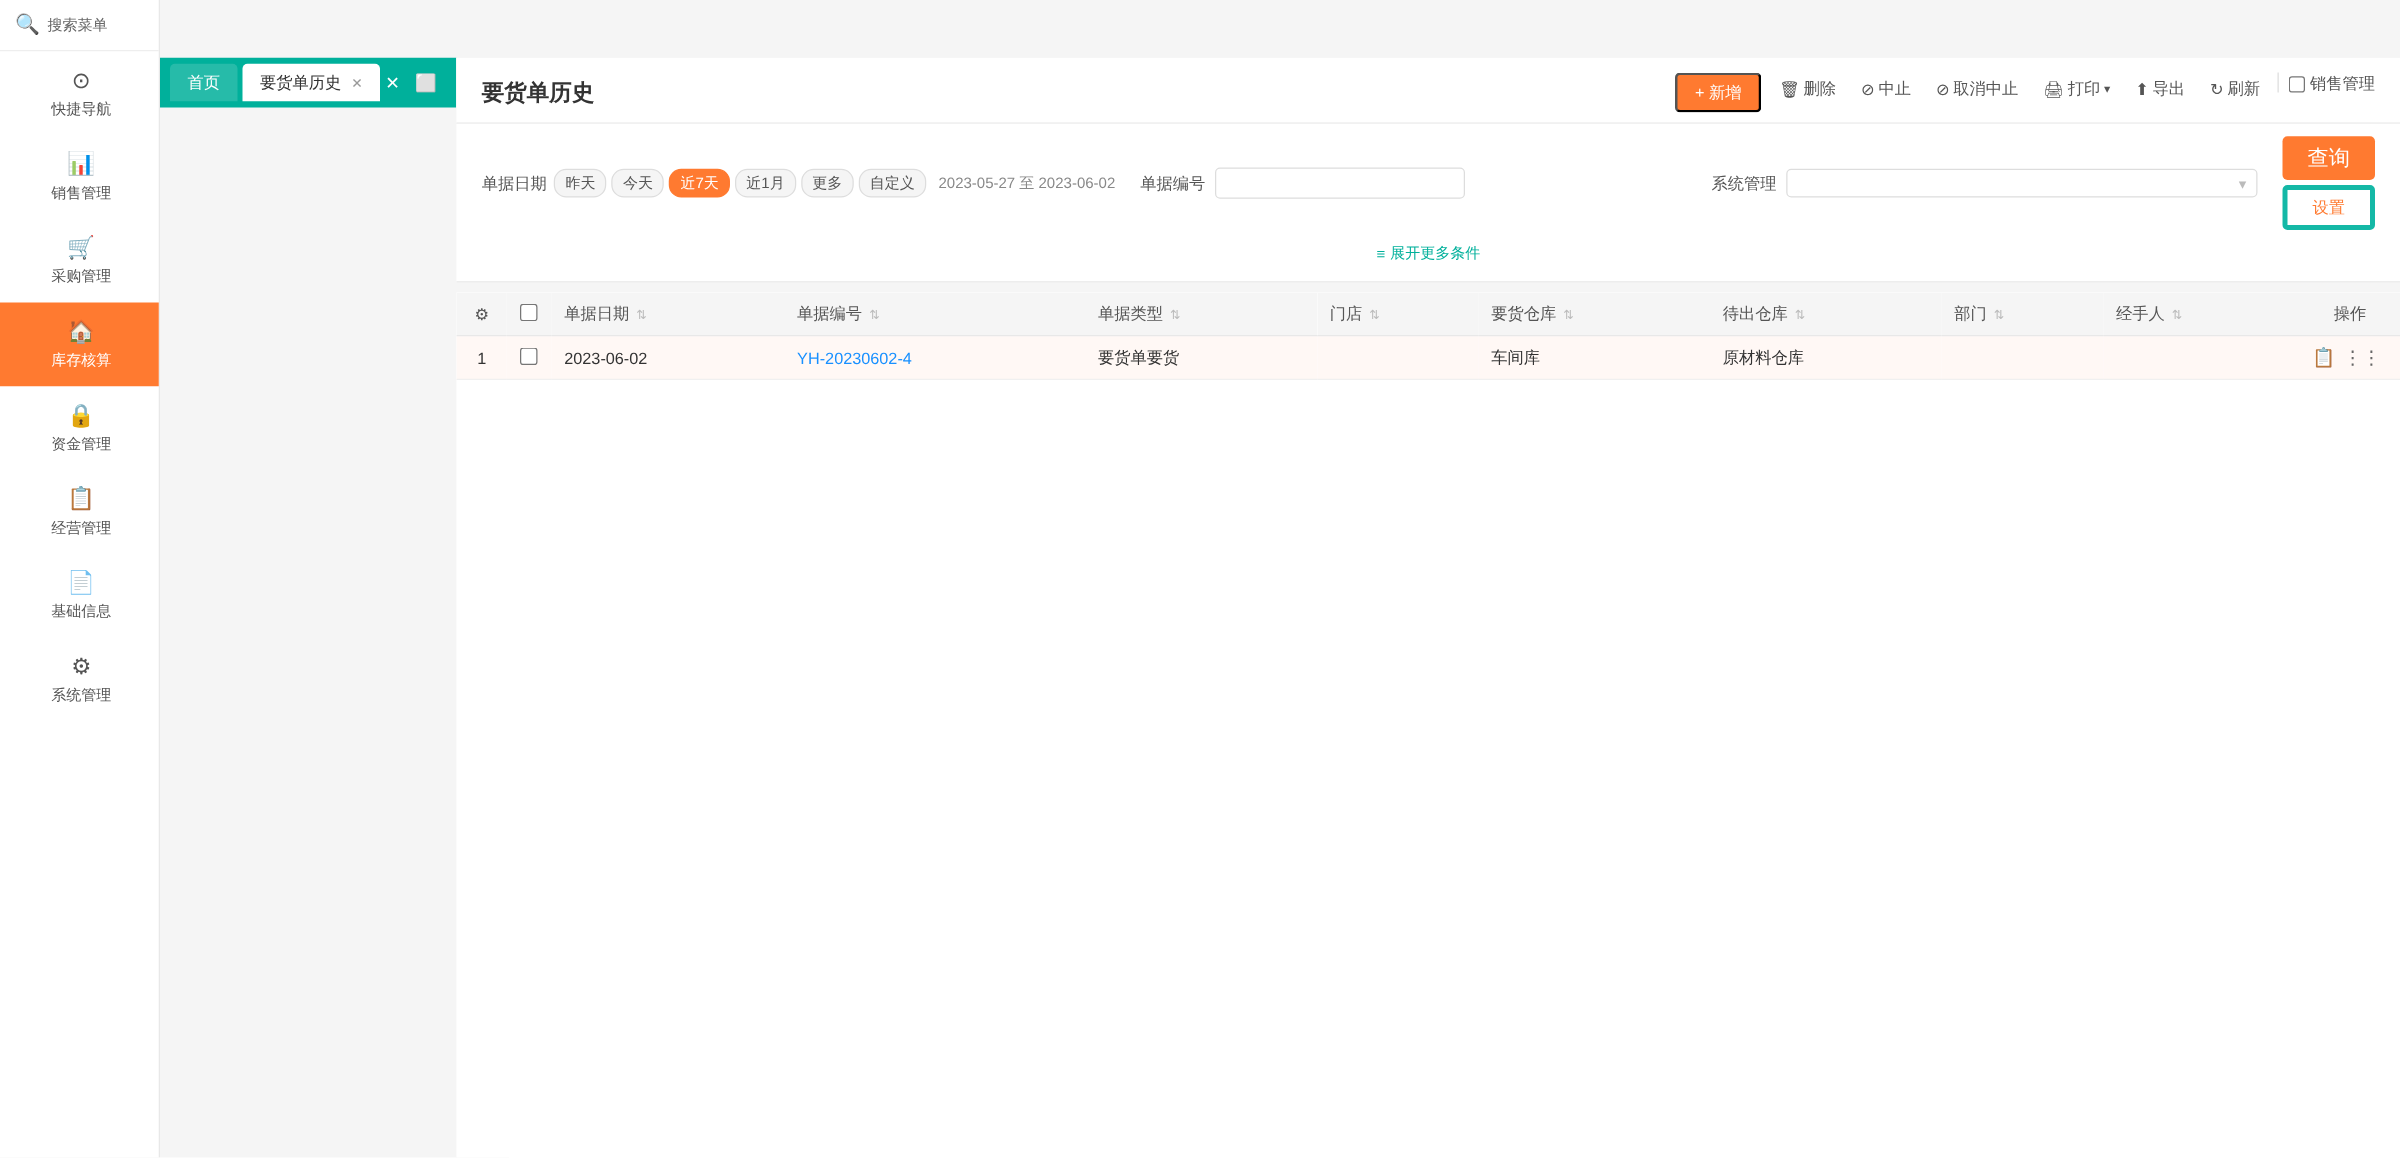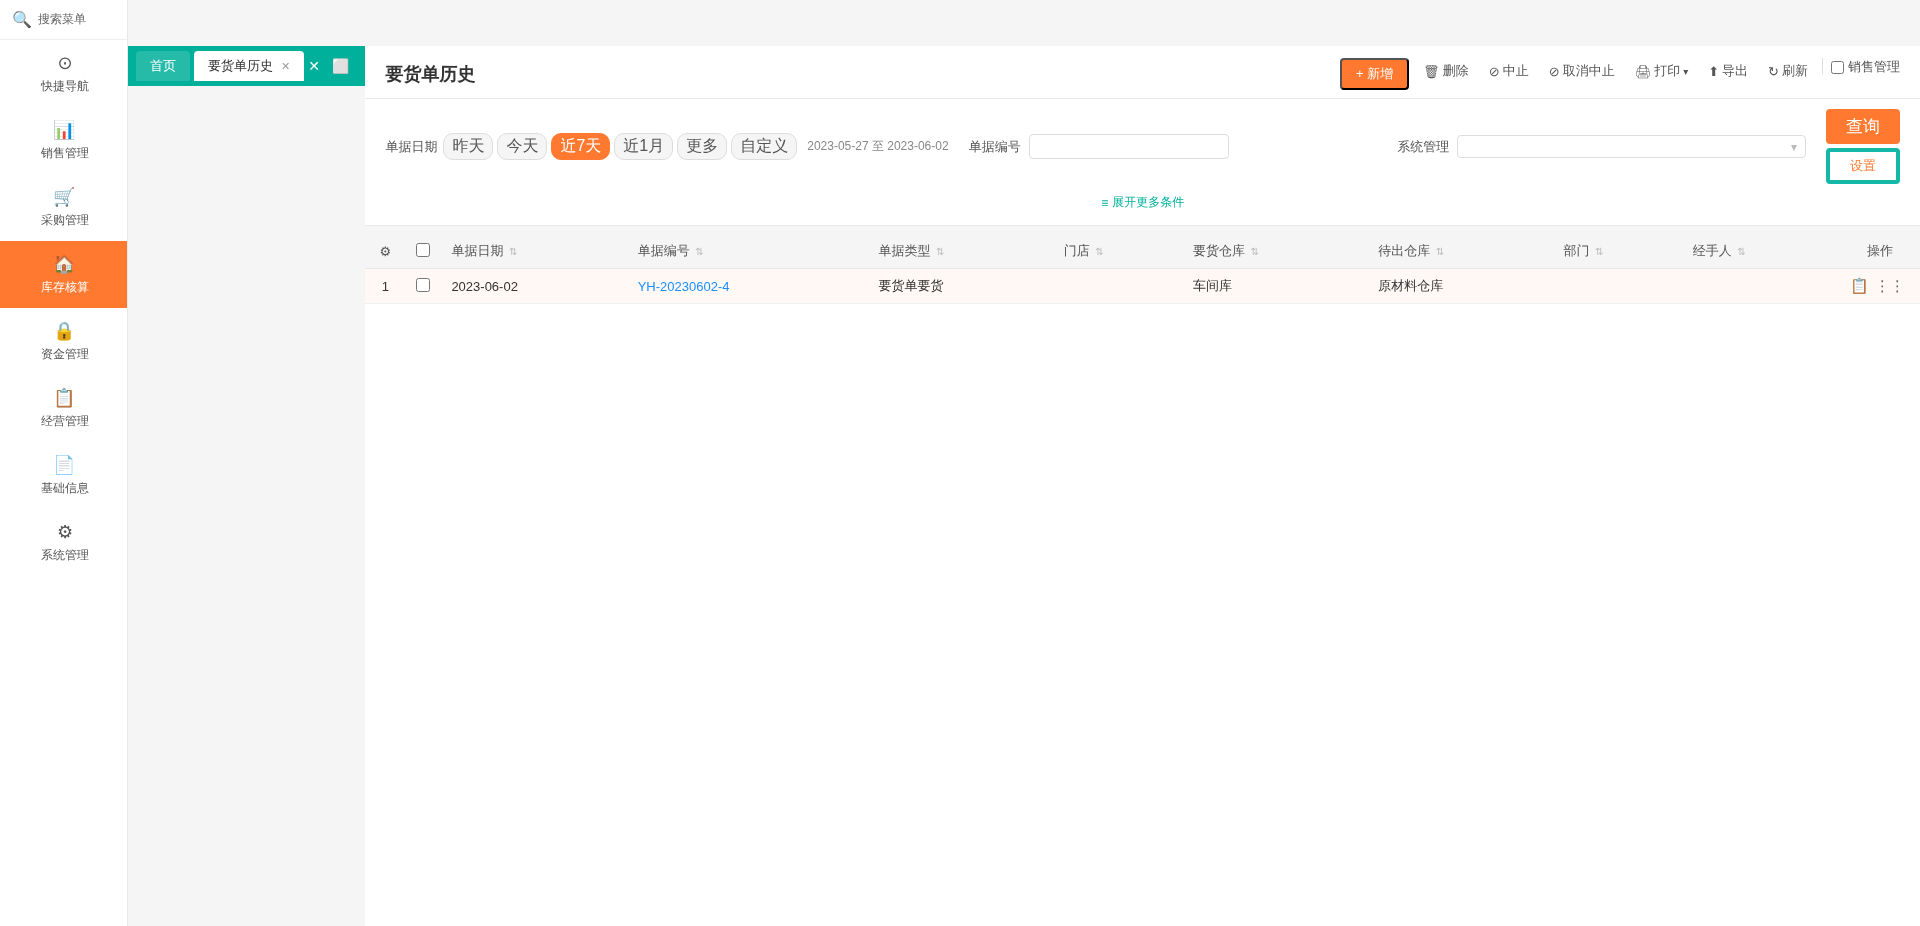--- a/index.html
+++ b/index.html
@@ -160,21 +160,21 @@
     }
     .filter-dates {
       display: flex;
       align-items: center;
       gap: 6px;
     }
     .date-btn {
       padding: 2px 8px;
       border-radius: 10px;
       cursor: pointer;
-      font-size: 16px;
+      font-size: 12px;
       color: #555;
       background: #f5f5f5;
       border: 1px solid #ddd;
     }
     .date-btn.active { background: #ff7a30; color: #fff; border-color: #ff7a30; }
     .date-range-text { font-size: 12px; color: #888; margin-left: 4px; }
     .filter-input-group {
       display: flex;
       align-items: center;
       gap: 8px;

